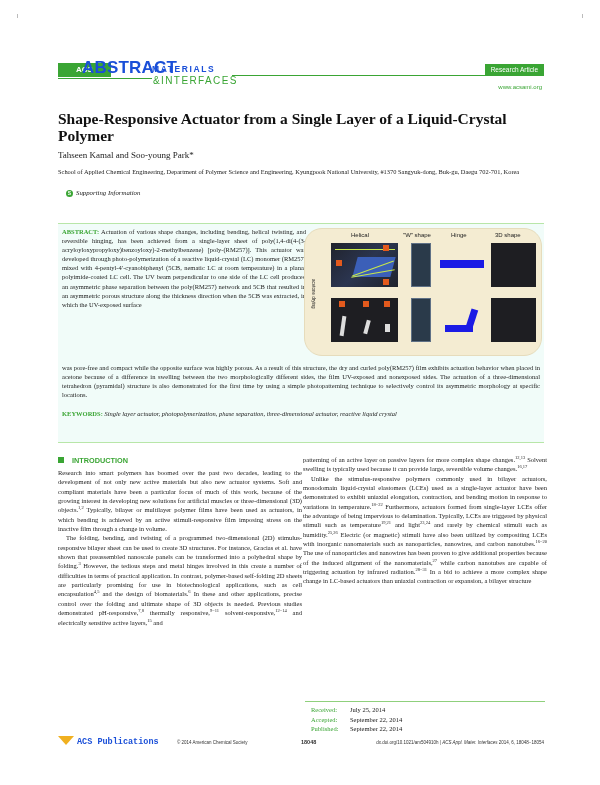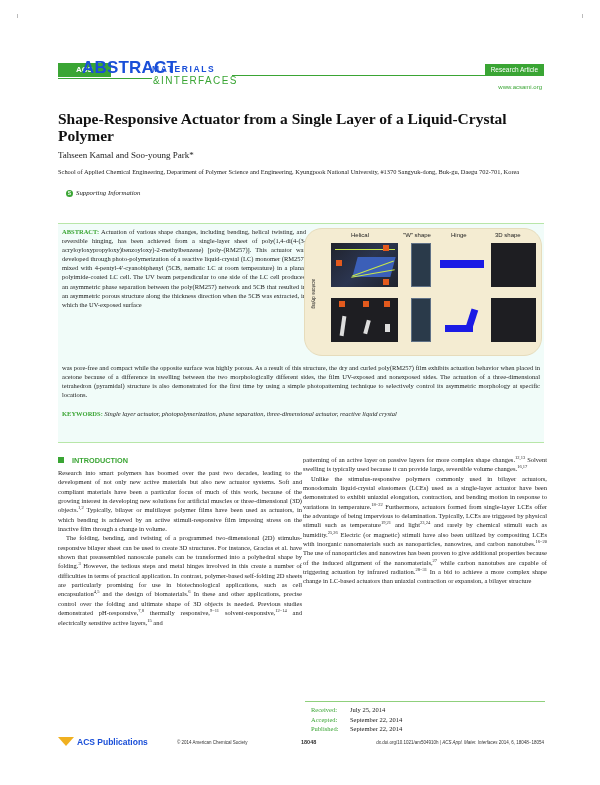--- a/index.html
+++ b/index.html
@@ -56,21 +56,21 @@
   .col p { text-indent: 0; }
   .col p.ind { text-indent: 8px; }
   sup { font-size: 4.5px; line-height: 0; vertical-align: 3px; }
 
   .dates-rule { position: absolute; left: 305px; top: 701px; width: 240px; height: 1px; background: #8fd07c; }
   .dates { position: absolute; left: 311px; top: 705px; font-size: 6.5px; line-height: 9.5px; }
   .dates .lbl { color: #3aa534; display: inline-block; width: 39px; }
 
   
   .footer { position: absolute; left: 58px; top: 737px; width: 486px; height: 14px; }
-  .acs-pub { position: absolute; left: 0; top: 0; font-family: Liberation Sans, sans-serif; font-size: 8.5px; color: #1a4fd8; font-weight: bold; }
+  .acs-pub { position: absolute; left: 0; top: 0; font-family: Liberation Mono, monospace; font-size: 8.5px; color: #1a4fd8; font-weight: bold; }
   .acs-mark { display: inline-block; width: 0; height: 0; border-left: 8px solid transparent; border-right: 8px solid transparent; border-top: 9px solid #f0b020; vertical-align: middle; margin-right: 3px; position: relative; top: -1px; }
   .copyright { position: absolute; left: 119px; top: 3px; font-family: "Liberation Sans", sans-serif; font-size: 4.5px; color: #333; }
   .pagenum { position: absolute; left: 243px; top: 2px; font-family: "Liberation Sans", sans-serif; font-size: 5.5px; font-weight: bold; color: #333; }
   .doi { position: absolute; right: 0; top: 3px; font-family: "Liberation Sans", sans-serif; font-size: 4.5px; color: #333; }
   .doi i { font-style: italic; }
 </style>
 </head>
 <body>
 
 <div class="crop" style="left:14px;top:14px;border-right-width:1px;"></div>

